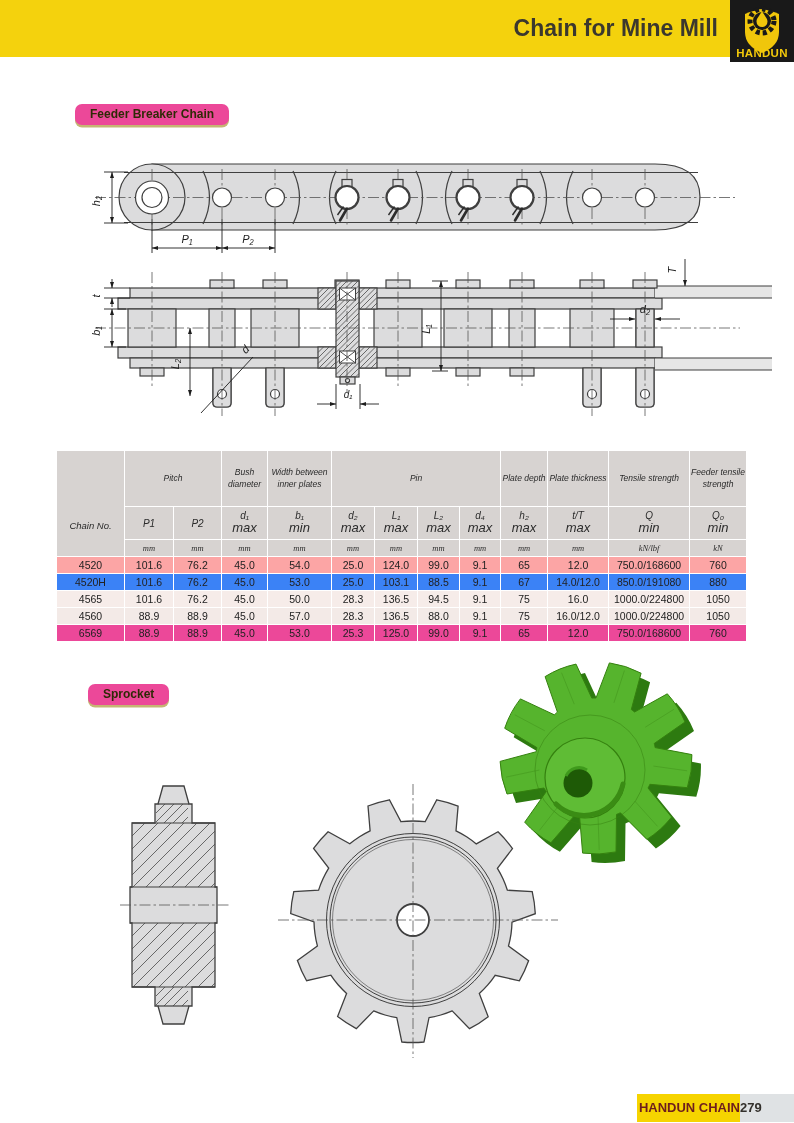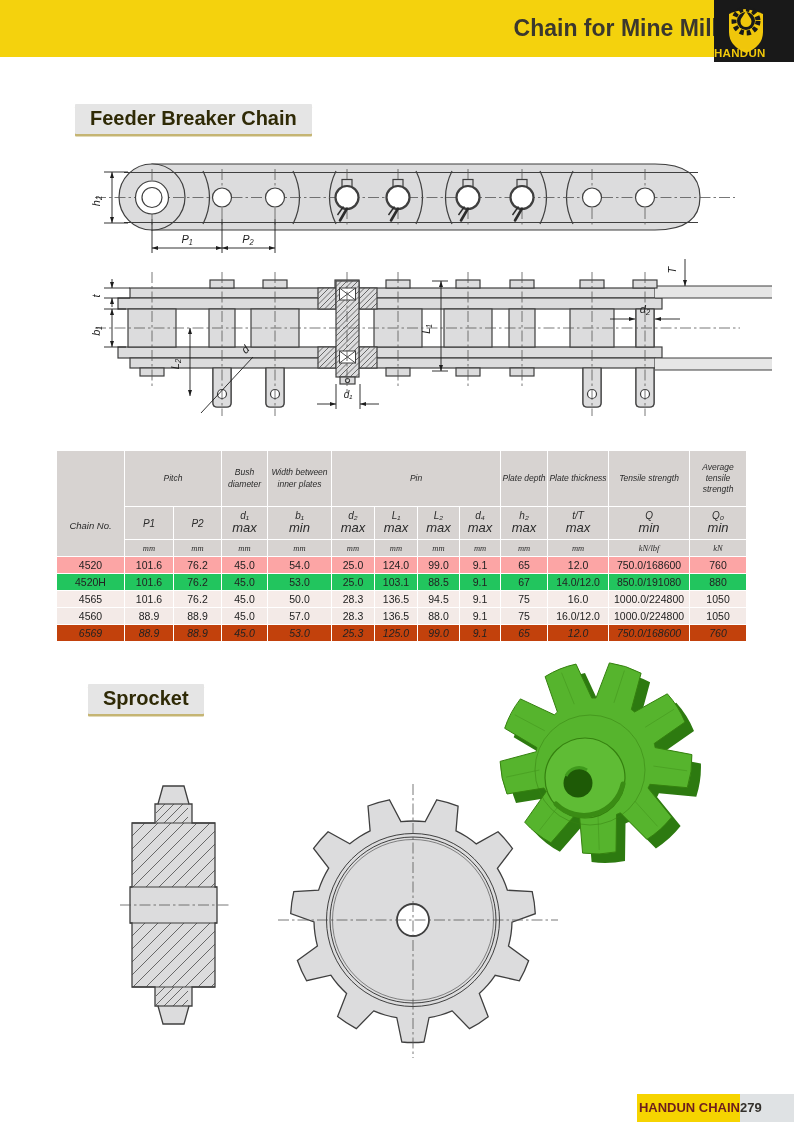--- a/index.html
+++ b/index.html
@@ -1,25 +1,25 @@
 <!DOCTYPE html>
 <html><head>
 <meta charset="utf-8">
 <style>
   html,body{margin:0;padding:0;background:#9a9a9a;}
   .page{position:relative;width:794px;height:1123px;background:#fff;margin:0 auto;overflow:hidden;
         font-family:"Liberation Sans",sans-serif;}
   
   .topbar{position:absolute;left:0;top:0;width:794px;height:57px;background:#f4d20d;}
   .title{position:absolute;right:76px;top:0;line-height:57px;font-size:23px;font-weight:bold;color:#3b382e;}
-  .logo{position:absolute;right:0;top:0;width:80px;height:62px;background:#191919;text-align:left;}
+  .logo{position:absolute;right:0;top:0;width:64px;height:62px;background:#191919;text-align:center;}
   .logo-brand{position:absolute;left:0;right:0;bottom:3px;color:#f2c90a;font-size:11.5px;font-weight:bold;letter-spacing:.3px;}
   
-  .tag{position:absolute;background:#e5e5e5;border-radius:1px;box-shadow:0 2.5px 0 rgba(150,120,0,.55);
-       padding:3px 15px 4px 15px;font-size:20px;font-weight:bold;color:#2f2a06;}
+  .tag{position:absolute;background:#ec4899;border-radius:7px;box-shadow:0 2.5px 0 rgba(150,120,0,.55);
+       padding:3px 15px 4px 15px;font-size:12px;font-weight:bold;color:#2f2a06;}
   .tag-feeder{left:75px;top:104px;}
   .tag-sprocket{left:88px;top:684px;}
   
   svg{position:absolute;}
   .part{fill:#dcdcdd;stroke:#3f3f3f;stroke-width:1.2;}
   .hole{fill:#fff;stroke:#3f3f3f;stroke-width:1.2;}
   .xbox{fill:#fff;stroke:#3f3f3f;stroke-width:1;}
   .ln{stroke:#3f3f3f;stroke-width:1.2;fill:none;}
   .ln2{stroke:#3f3f3f;stroke-width:.9;fill:none;}
   .thin{fill:none;stroke:#3f3f3f;stroke-width:1;}
@@ -37,24 +37,24 @@
   .row-groups{height:56px;}
   .row-groups th{font-size:8.5px;line-height:1.3;}
   .chaincol{vertical-align:bottom !important;padding-bottom:24px !important;font-size:9.5px !important;}
   .row-cols{height:33px;}
   .row-cols th{font-size:10px;line-height:1.1;}
   .row-cols th .sub{font-size:13px;}
   .row-units{height:17px;font-family:Liberation Serif, serif;}
   .row-units th{font-size:8.5px;}
   .spec-table td{height:16px;font-size:10.5px;color:#222;}
   tbody tr:nth-child(1) td{background:#fca5a5;}
-  tbody tr:nth-child(2) td{background:#22c55e;}
+  tbody tr:nth-child(2) td{background:#3b82f6;}
   tbody tr:nth-child(3) td{background:#f6ece9;}
   tbody tr:nth-child(4) td{background:#f3eae7;}
-  tbody tr:nth-child(5) td{background:#c2410c;font-style:italic;}
+  tbody tr:nth-child(5) td{background:#ec4899;}
   
   .foot-brand{position:absolute;left:637px;top:1094px;width:103px;height:28px;background:#f6d400;
               text-align:right;line-height:28px;font-size:13px;font-weight:bold;color:#6e1d1d;}
   .foot-page{position:absolute;left:740px;top:1094px;width:54px;height:28px;background:#dfe2e4;
              text-align:left;line-height:28px;font-size:13px;font-weight:bold;color:#33302c;}
 </style>
 </head>
 <body>
 
 <div class="page">
@@ -315,21 +315,21 @@
     <thead>
       <tr class="row-groups">
         <th class="chaincol" rowspan="3">Chain No.</th>
         <th colspan="2">Pitch</th>
         <th>Bush diameter</th>
         <th>Width between inner plates</th>
         <th colspan="4">Pin</th>
         <th>Plate depth</th>
         <th>Plate thickness</th>
         <th>Tensile strength</th>
-        <th>Average tensile strength</th>
+        <th>Feeder tensile strength</th>
       </tr>
       <tr class="row-cols" id="row-cols">
           <th>
             <div>P1</div>
           </th>
           <th>
             <div>P2</div>
           </th>
           <th>
             <div>d₁</div>

